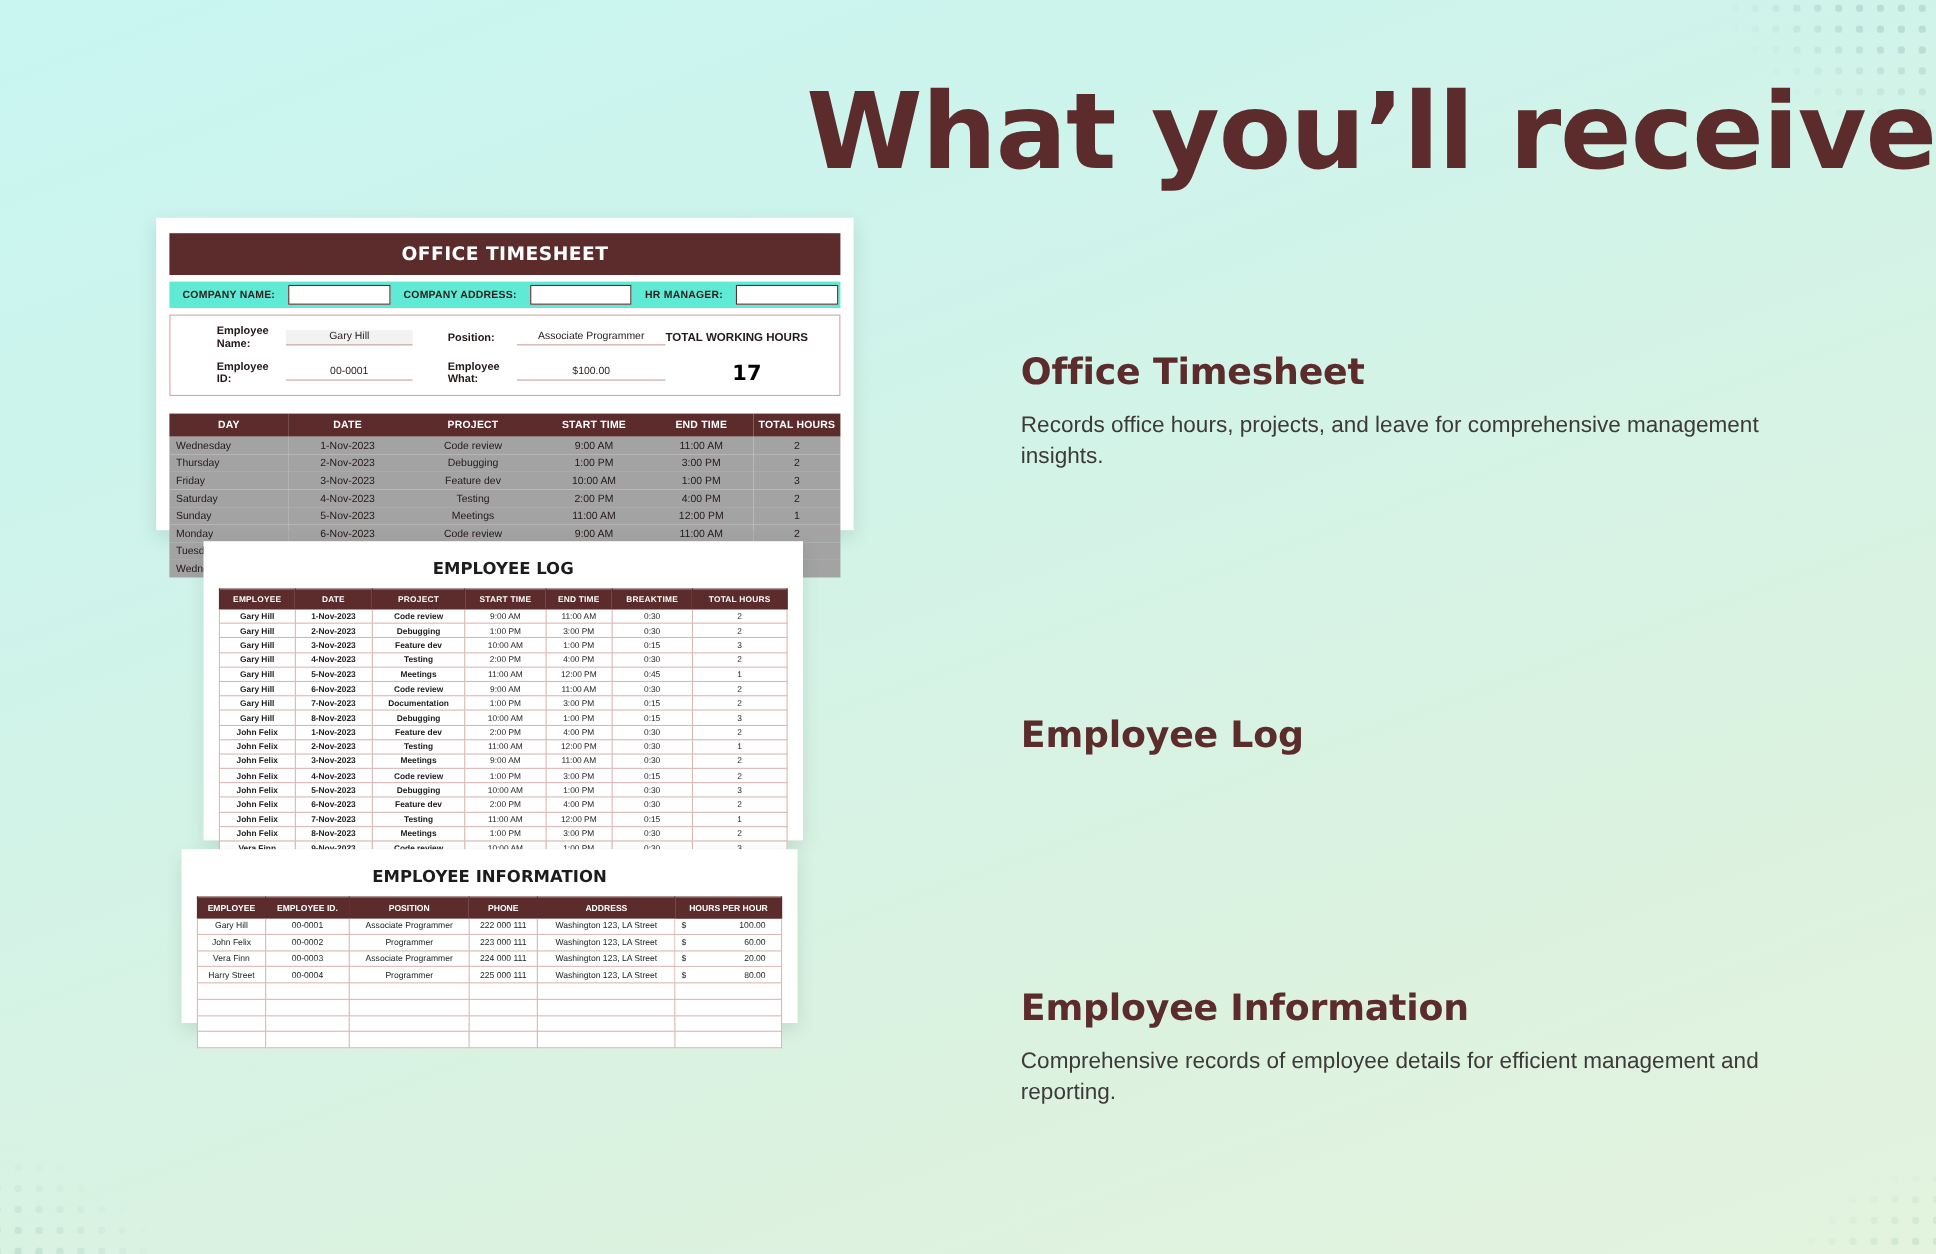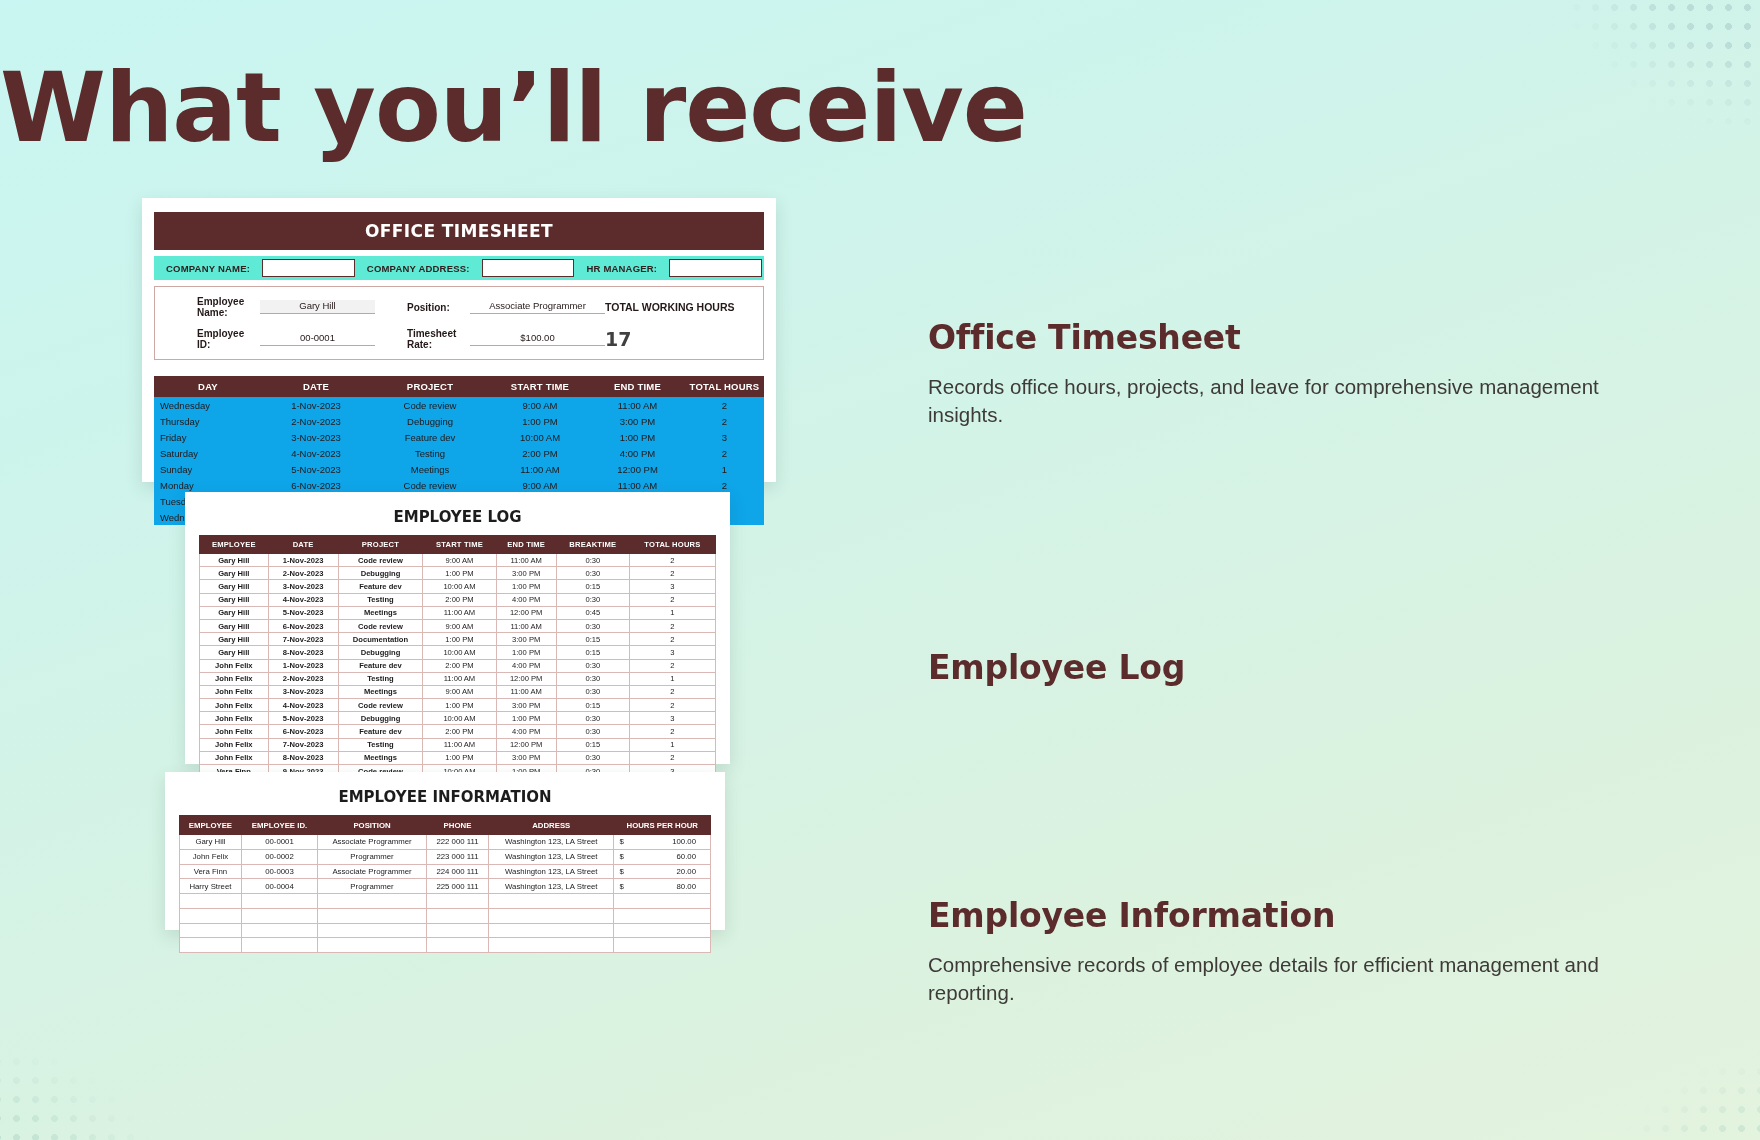--- a/index.html
+++ b/index.html
@@ -37,22 +37,22 @@
     background-image: radial-gradient(#c4e2cd 26%, transparent 27%);
     background-size: 19px 19px;
     -webkit-mask-image: radial-gradient(ellipse 310px 230px at 100% 100%, #000 38%, transparent 72%);
     mask-image: radial-gradient(ellipse 310px 230px at 100% 100%, #000 38%, transparent 72%);
     opacity: .8;
   }
 
   
   .headline {
     position: absolute;
-    top: 60px; left: 0; right: 0;
-    text-align: left;
+    top: 72px; left: 0; right: 0;
+    text-align: right;
     font-family: "DejaVu Sans", sans-serif;
     font-weight: 700;
     font-size: 96px;
     letter-spacing: -1px;
     color: #5c2b2b;
     line-height: 1;
   }
 
   
   .features { position: absolute; left: 928px; top: 318px; width: 760px; }
@@ -119,31 +119,31 @@
   .ts-val {
     font-size: 9.5px; text-align: center; color: #241818;
     border-bottom: 1px solid #c8a09d; padding-bottom: 2px;
   }
   .ts-val.filled { background: #f2f2f2; }
   .ts-total-lbl {
     grid-row: 1; grid-column: 5; text-align: left;
     font-size: 10.5px; font-weight: 700; color: #241818;
   }
   .ts-total-val {
-    grid-row: 2; grid-column: 5; text-align: left;
-    font-size: 19px; font-weight: 700; color: #404040;
+    grid-row: 2; grid-column: 5; text-align: center;
+    font-size: 19px; font-weight: 700; color: #000000;
     font-family: "DejaVu Sans", sans-serif;
   }
 
   table.ts-table { margin-top: 16px; font-size: 9.5px; }
   table.ts-table thead th {
     background: #5c2b2b; color: #fff; font-size: 9.5px; font-weight: 700;
     padding: 5px 4px; letter-spacing: .2px;
   }
-  table.ts-table tbody td { background: #0ea5e9; color: #241818; padding: 2.5px 6px; }
+  table.ts-table tbody td { background: #a3a3a3; color: #241818; padding: 2.5px 6px; }
   table.ts-table tbody td.c-day   { text-align: left; width: 108px; }
   table.ts-table tbody td.c-date  { text-align: center; width: 108px; }
   table.ts-table tbody td.c-proj  { text-align: center; width: 120px; }
   table.ts-table tbody td.c-start { text-align: center; width: 100px; }
   table.ts-table tbody td.c-end   { text-align: center; width: 95px; }
   table.ts-table tbody td.c-tot   { text-align: center; }
 
   
   #sheet-log { left: 185px; top: 492px; width: 545px; height: 272px; padding: 16px 14px 0 14px; }
   .log-title {
@@ -204,21 +204,21 @@
 
   <div class="ts-info">
     <div class="ts-lbl">Employee Name:</div>
     <div class="ts-val filled">Gary Hill</div>
     <div class="ts-lbl">Position:</div>
     <div class="ts-val">Associate Programmer</div>
     <div class="ts-total-lbl">TOTAL WORKING HOURS</div>
 
     <div class="ts-lbl">Employee ID:</div>
     <div class="ts-val">00-0001</div>
-    <div class="ts-lbl">Timesheet Rate:</div>
+    <div class="ts-lbl">Employee What:</div>
     <div class="ts-val">$100.00</div>
     <div class="ts-total-val">17</div>
   </div>
 
   <table class="ts-table">
     <thead>
         <tr id="ts-head">
           <th>DAY</th>
           <th>DATE</th>
           <th>PROJECT</th>

